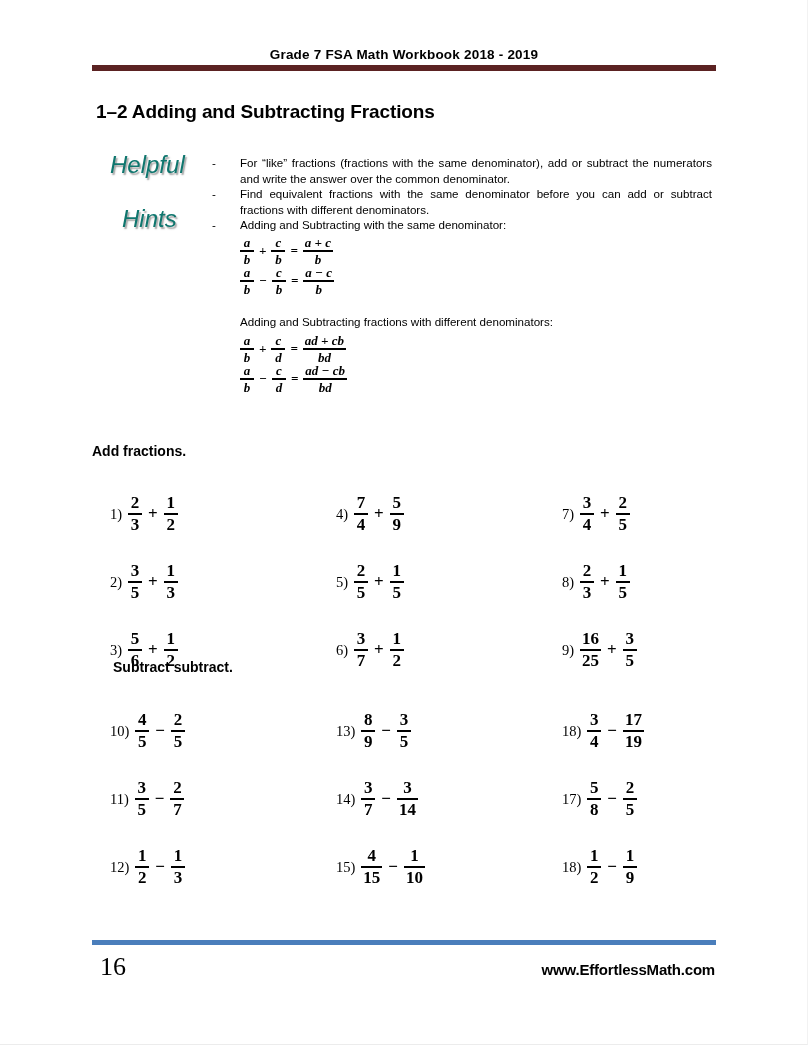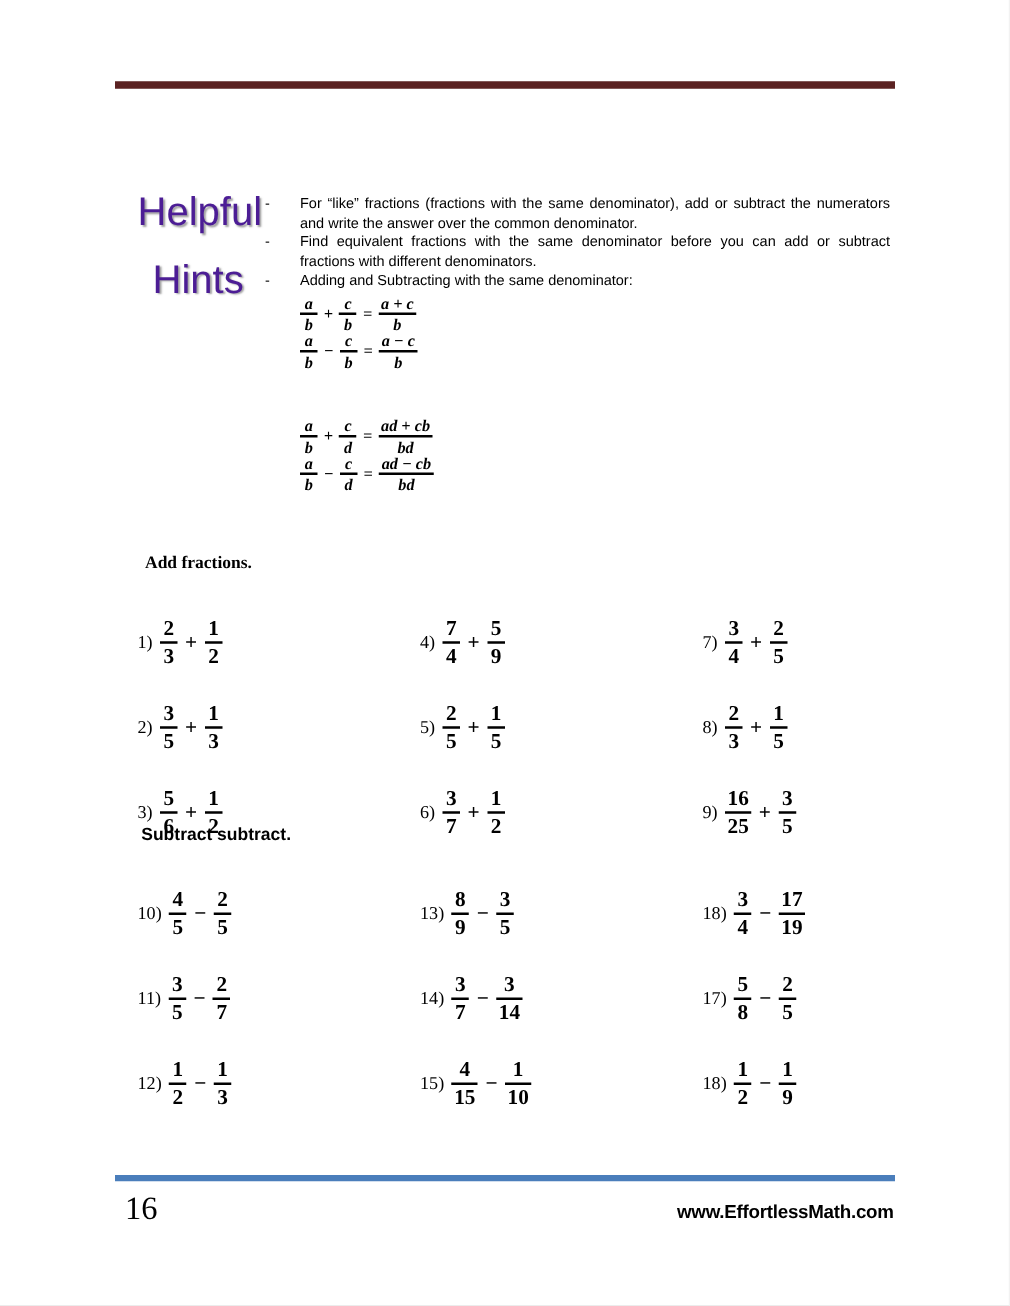--- a/index.html
+++ b/index.html
@@ -46,22 +46,23 @@
     left: 96px;
     top: 101px;
     font-size: 19px;
     font-weight: bold;
     letter-spacing: -0.1px;
   }
 
   
   .hints-label {
     position: absolute;
-    font-size: 32px;
-    color: #4c1d95;
+    font-style: italic;
+    font-size: 24px;
+    color: #0f766e;
     text-shadow: 1.5px 1.5px 1.5px rgba(130,130,130,0.75);
   }
   .hints-label.l1 { left: 110px; top: 151px; }
   .hints-label.l2 { left: 122px; top: 205px; }
 
   .hints-body {
     position: absolute;
     left: 212px;
     top: 155px;
     width: 500px;
@@ -133,21 +134,21 @@
     background: #000;
     margin: 1px 0;
   }
 
   
   .sec-heading {
     position: absolute;
     font-size: 14px;
     font-weight: bold;
   }
-  .sec-add { left: 116px; top: 443px; font-family: Liberation Serif, serif; }
+  .sec-add { left: 92px; top: 443px; }
   .sec-sub { left: 113px; top: 659px; }
 
   
   .prob-grid {
     position: absolute;
     display: grid;
     grid-template-columns: 226px 226px 226px;
   }
   .grid-add { left: 110px; top: 480px; grid-template-rows: 68px 68px 68px; }
   .grid-sub { left: 110px; top: 697px; grid-template-rows: 68px 68px 68px; }
@@ -197,22 +198,24 @@
     font-size: 15px;
     font-weight: bold;
     letter-spacing: -0.2px;
   }
 </style>
 </head>
 <body>
 
 <div class="page">
 
+  <div class="hdr-title">Grade 7 FSA Math Workbook 2018 - 2019</div>
   <div class="hdr-rule"></div>
 
+  <div class="lesson-title">1–2 Adding and Subtracting Fractions</div>
 
   <div class="hints-label l1">Helpful</div>
   <div class="hints-label l2">Hints</div>
 
   <div class="hints-body">
     <div class="hint-row">
       <span class="hint-dash">-</span>
       <span class="hint-text">For “like” fractions (fractions with the same denominator), add or subtract the numerators and write the answer over the common denominator.</span>
     </div>
     <div class="hint-row">
@@ -259,20 +262,21 @@
       </span>
       <span class="op">=</span>
       <span class="frac">
         <span class="num">a − c</span>
         <span class="bar"></span>
         <span class="den">b</span>
       </span>
     </div>
   </div>
 
+  <div class="fml-caption">Adding and Subtracting fractions with different denominators:</div>
 
   <div class="formula-wrap fb2">
     <div class="eq">
       <span class="frac">
         <span class="num">a</span>
         <span class="bar"></span>
         <span class="den">b</span>
       </span>
       <span class="op">+</span>
       <span class="frac">

